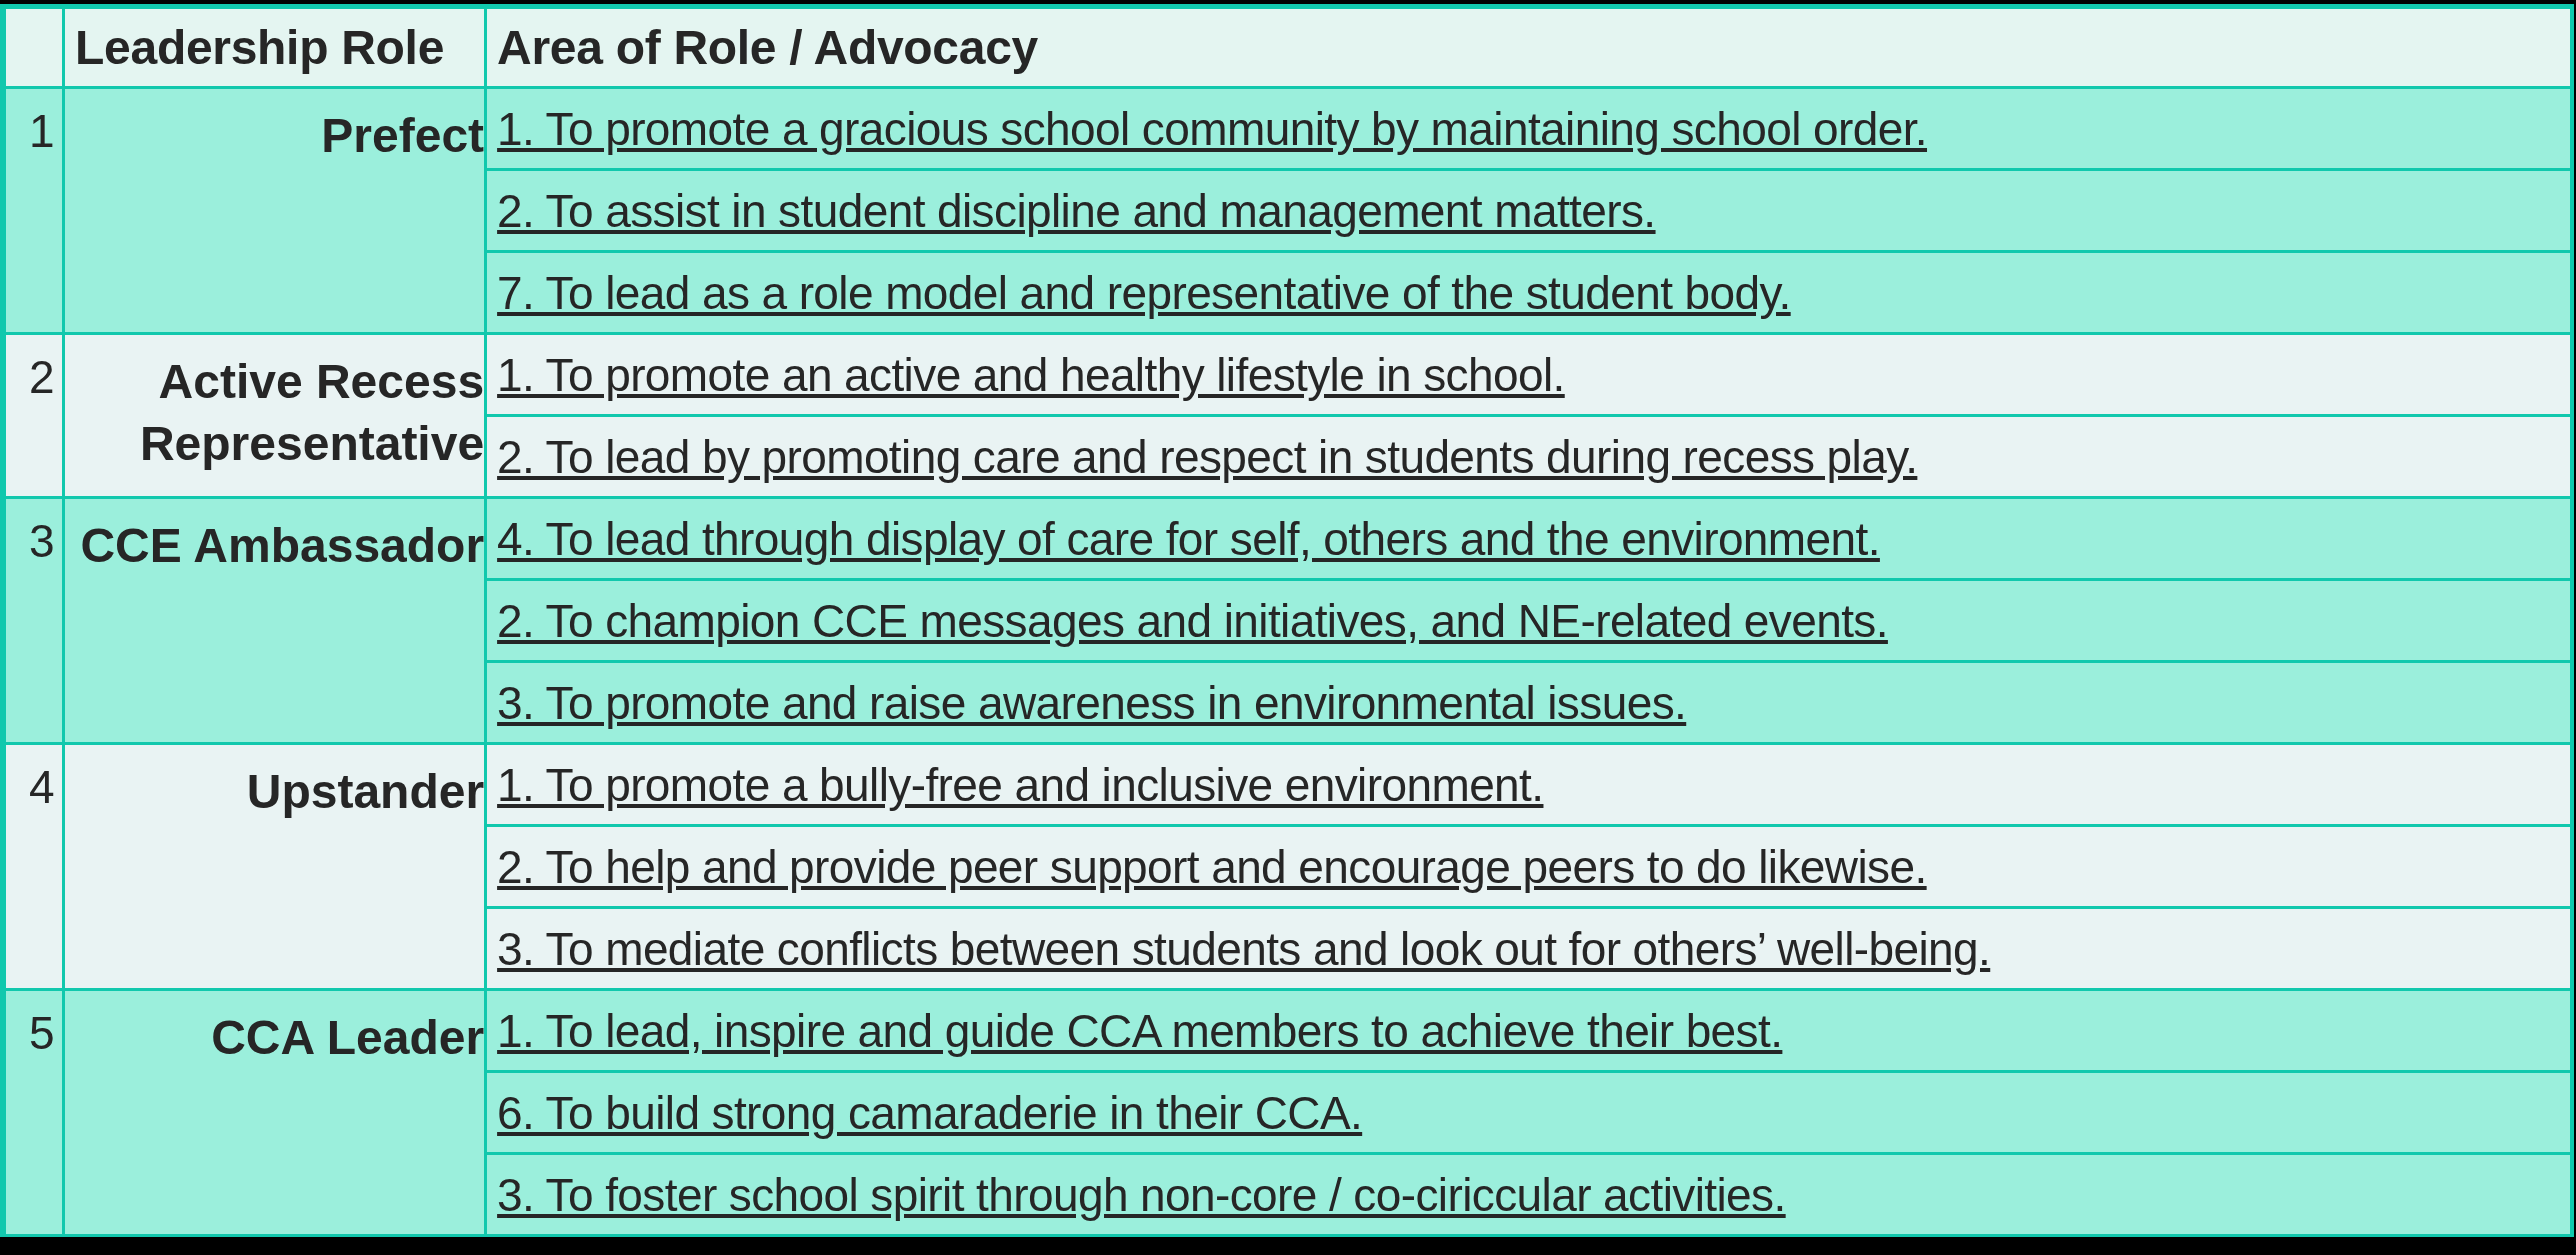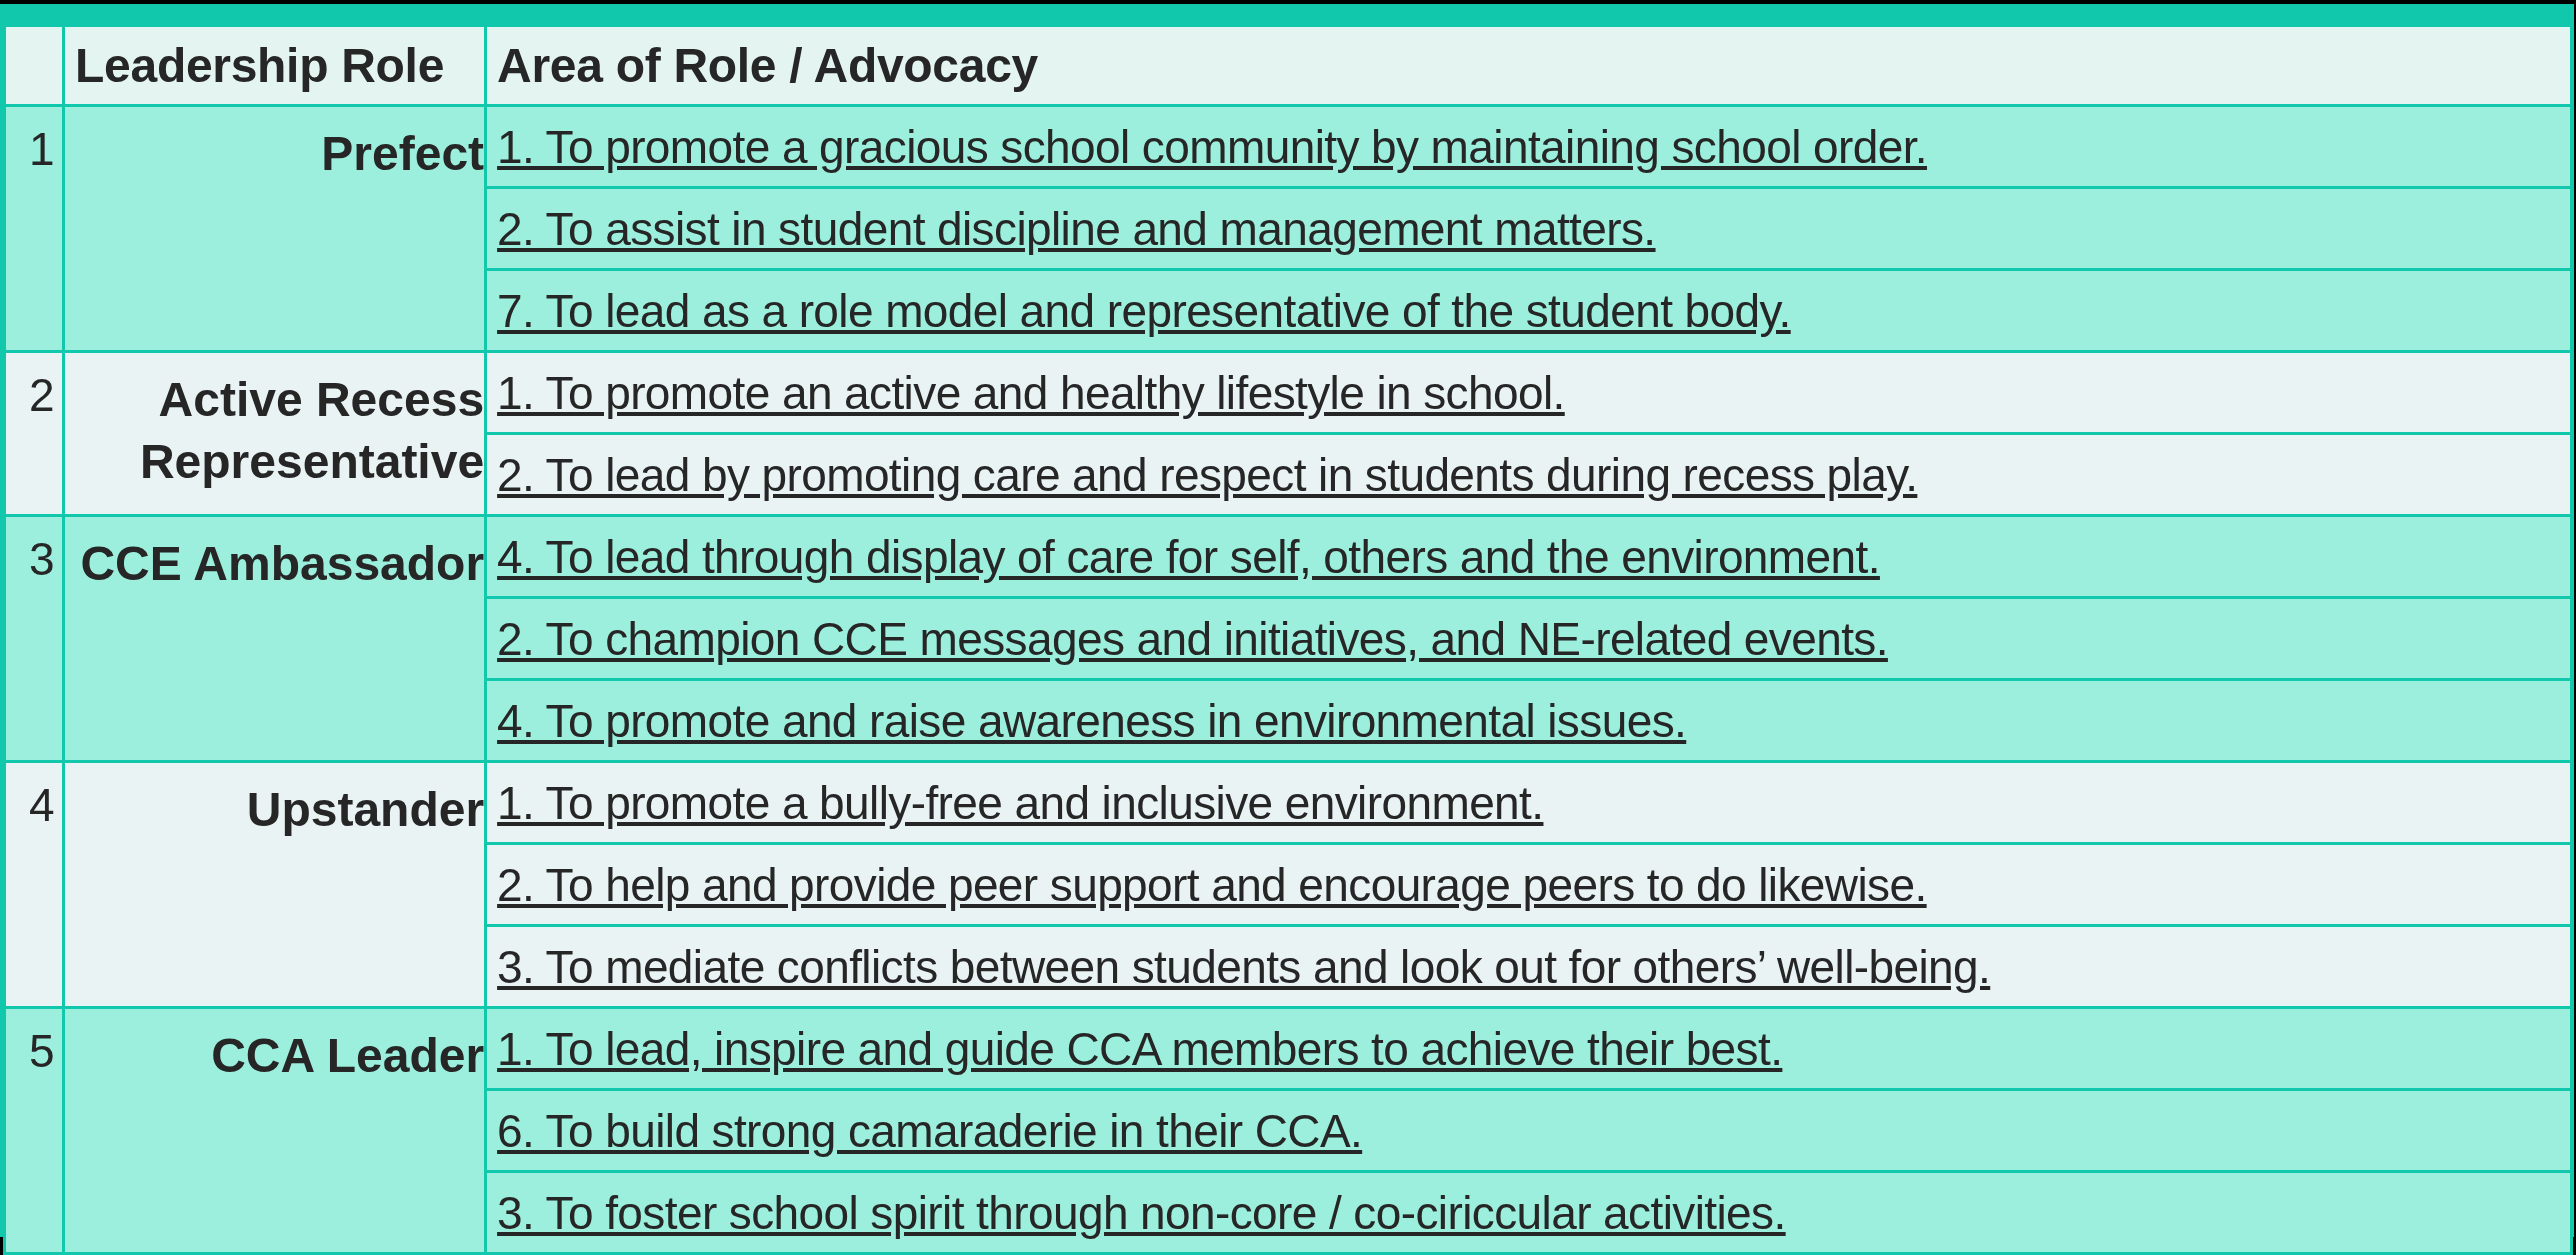--- a/index.html
+++ b/index.html
@@ -20,21 +20,21 @@
     left: 0;
     top: 4.3px;
     width: 2574px;
     height: 1233px;
     background: #11c8ad;
     box-sizing: border-box;
   }
   table.roles {
     position: absolute;
     left: 3.1px;
-    top: 20px;
+    top: 2px;
     width: 2567px;
     border-collapse: collapse;
     table-layout: fixed;
   }
   table.roles col.c-num { width: 59px; }
   table.roles col.c-role { width: 422px; }
   table.roles col.c-focus { width: 2086px; }
 
   table.roles th, table.roles td {
     border: 3.1px solid #11c8ad;
@@ -125,21 +125,21 @@
 
       <tr class="grp-teal">
         <td class="num-cell" rowspan="3">3</td>
         <td class="role-cell" rowspan="3">CCE Ambassador</td>
         <td class="focus-cell">4. To lead through display of care for self, others and the environment.</td>
       </tr>
       <tr class="grp-teal">
         <td class="focus-cell">2. To champion CCE messages and initiatives, and NE-related events.</td>
       </tr>
       <tr class="grp-teal">
-        <td class="focus-cell">4. To promote and raise awareness in environmental issues.</td>
+        <td class="focus-cell">3. To promote and raise awareness in environmental issues.</td>
       </tr>
 
       <tr class="grp-light">
         <td class="num-cell" rowspan="3">4</td>
         <td class="role-cell" rowspan="3">Upstander</td>
         <td class="focus-cell">1. To promote a bully-free and inclusive environment.</td>
       </tr>
       <tr class="grp-light">
         <td class="focus-cell">2. To help and provide peer support and encourage peers to do likewise.</td>
       </tr>

